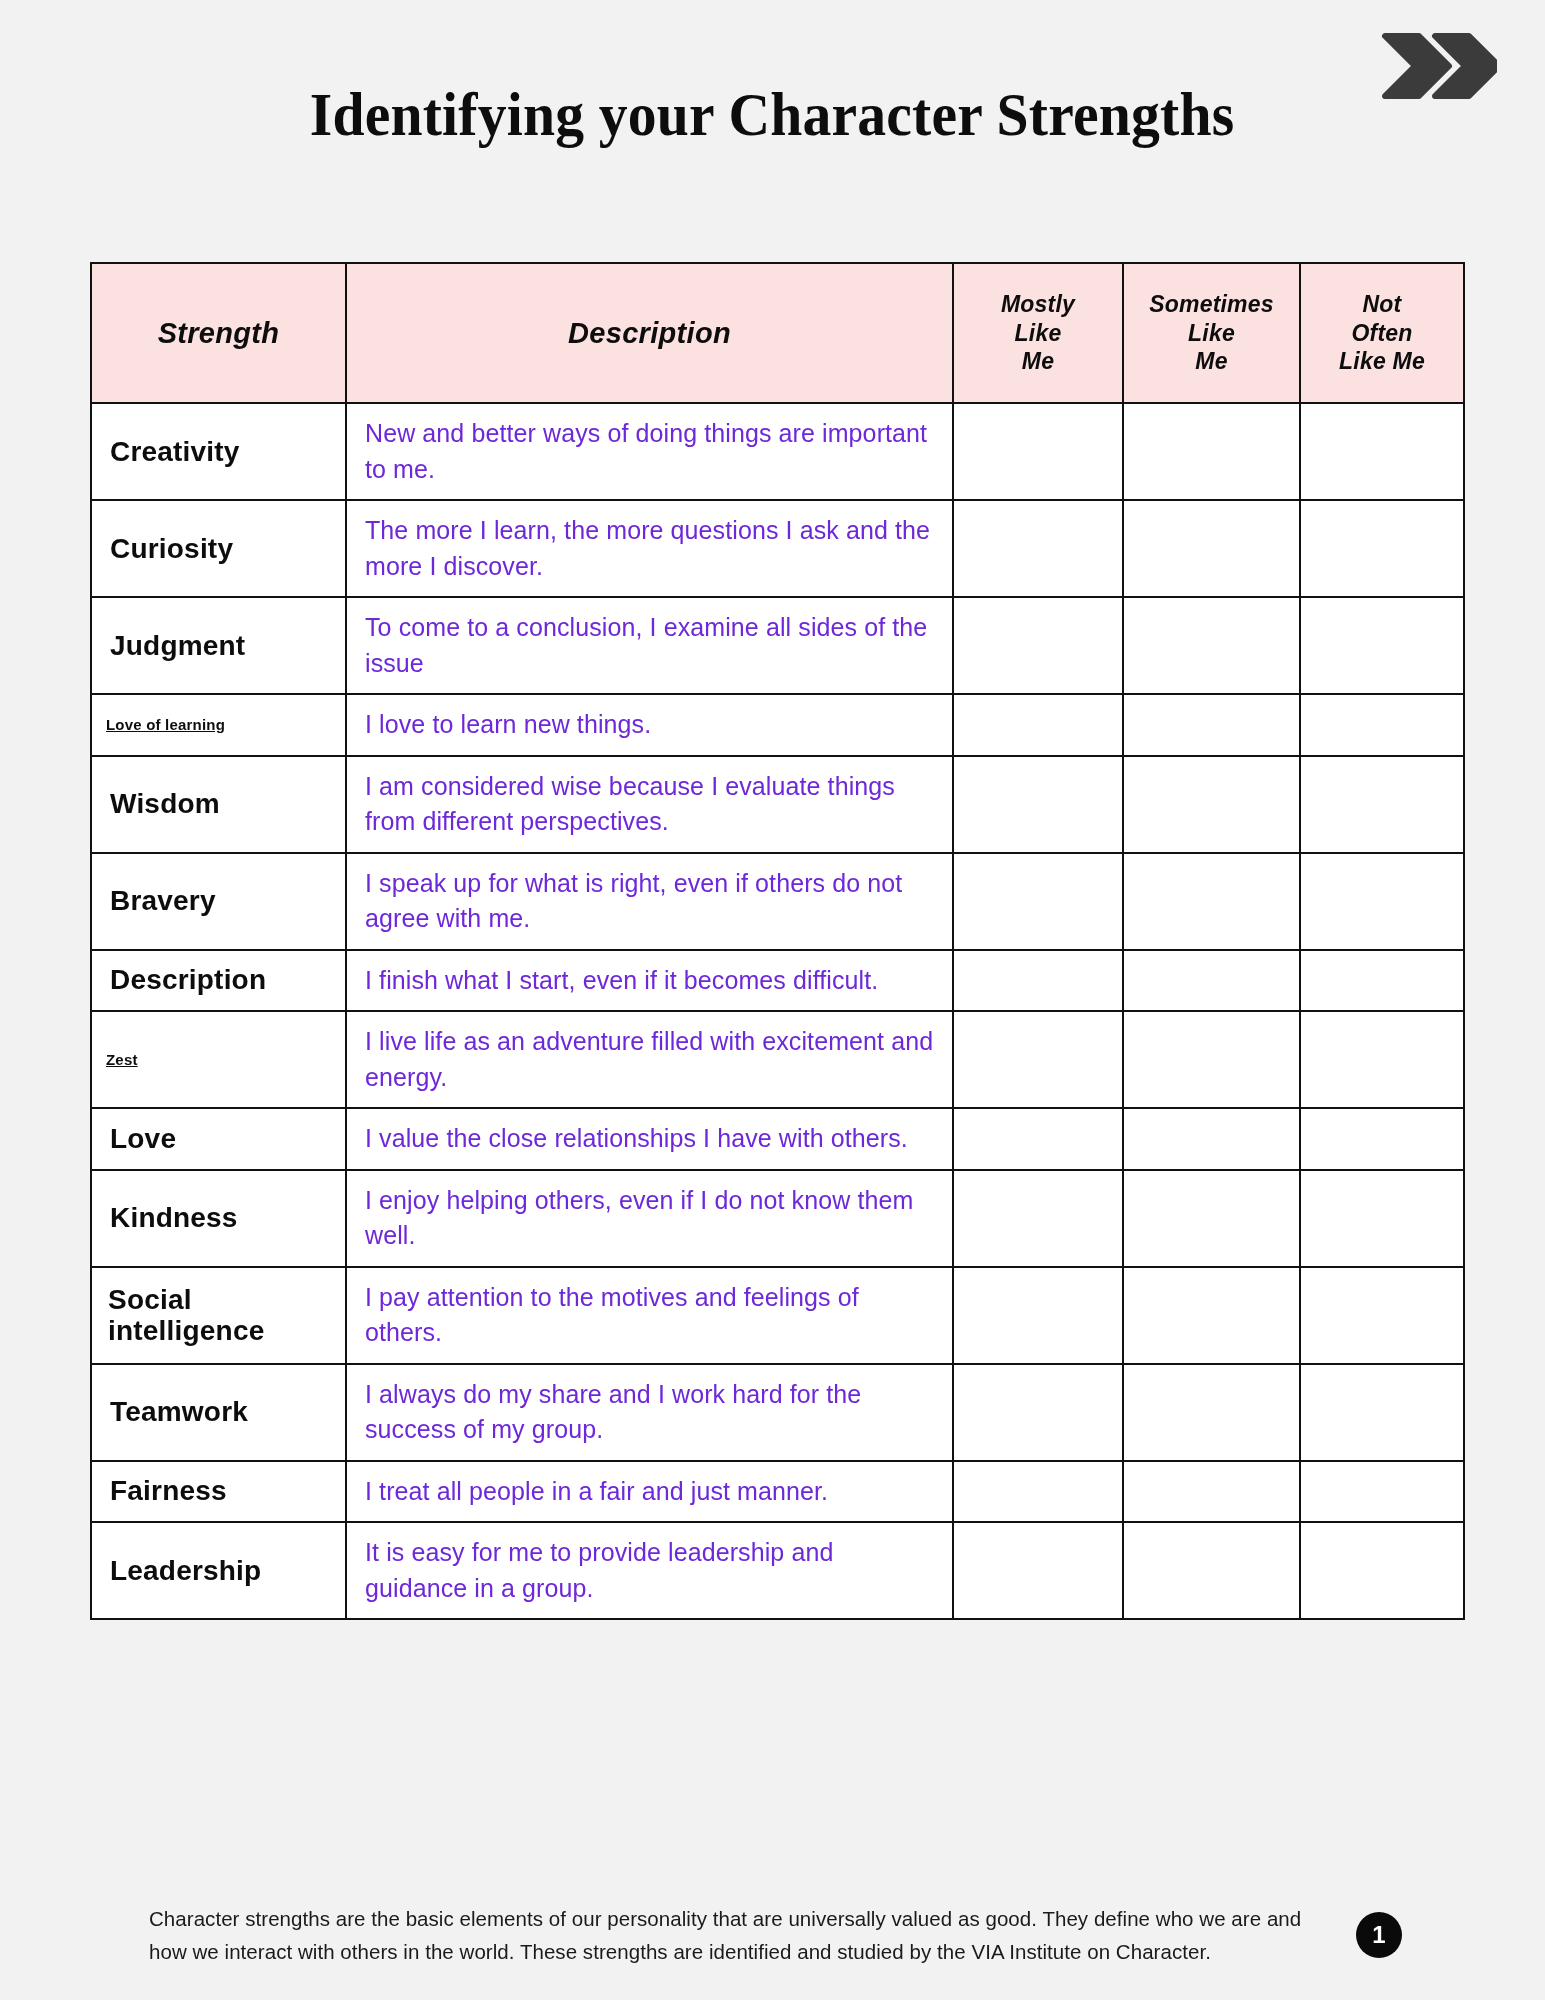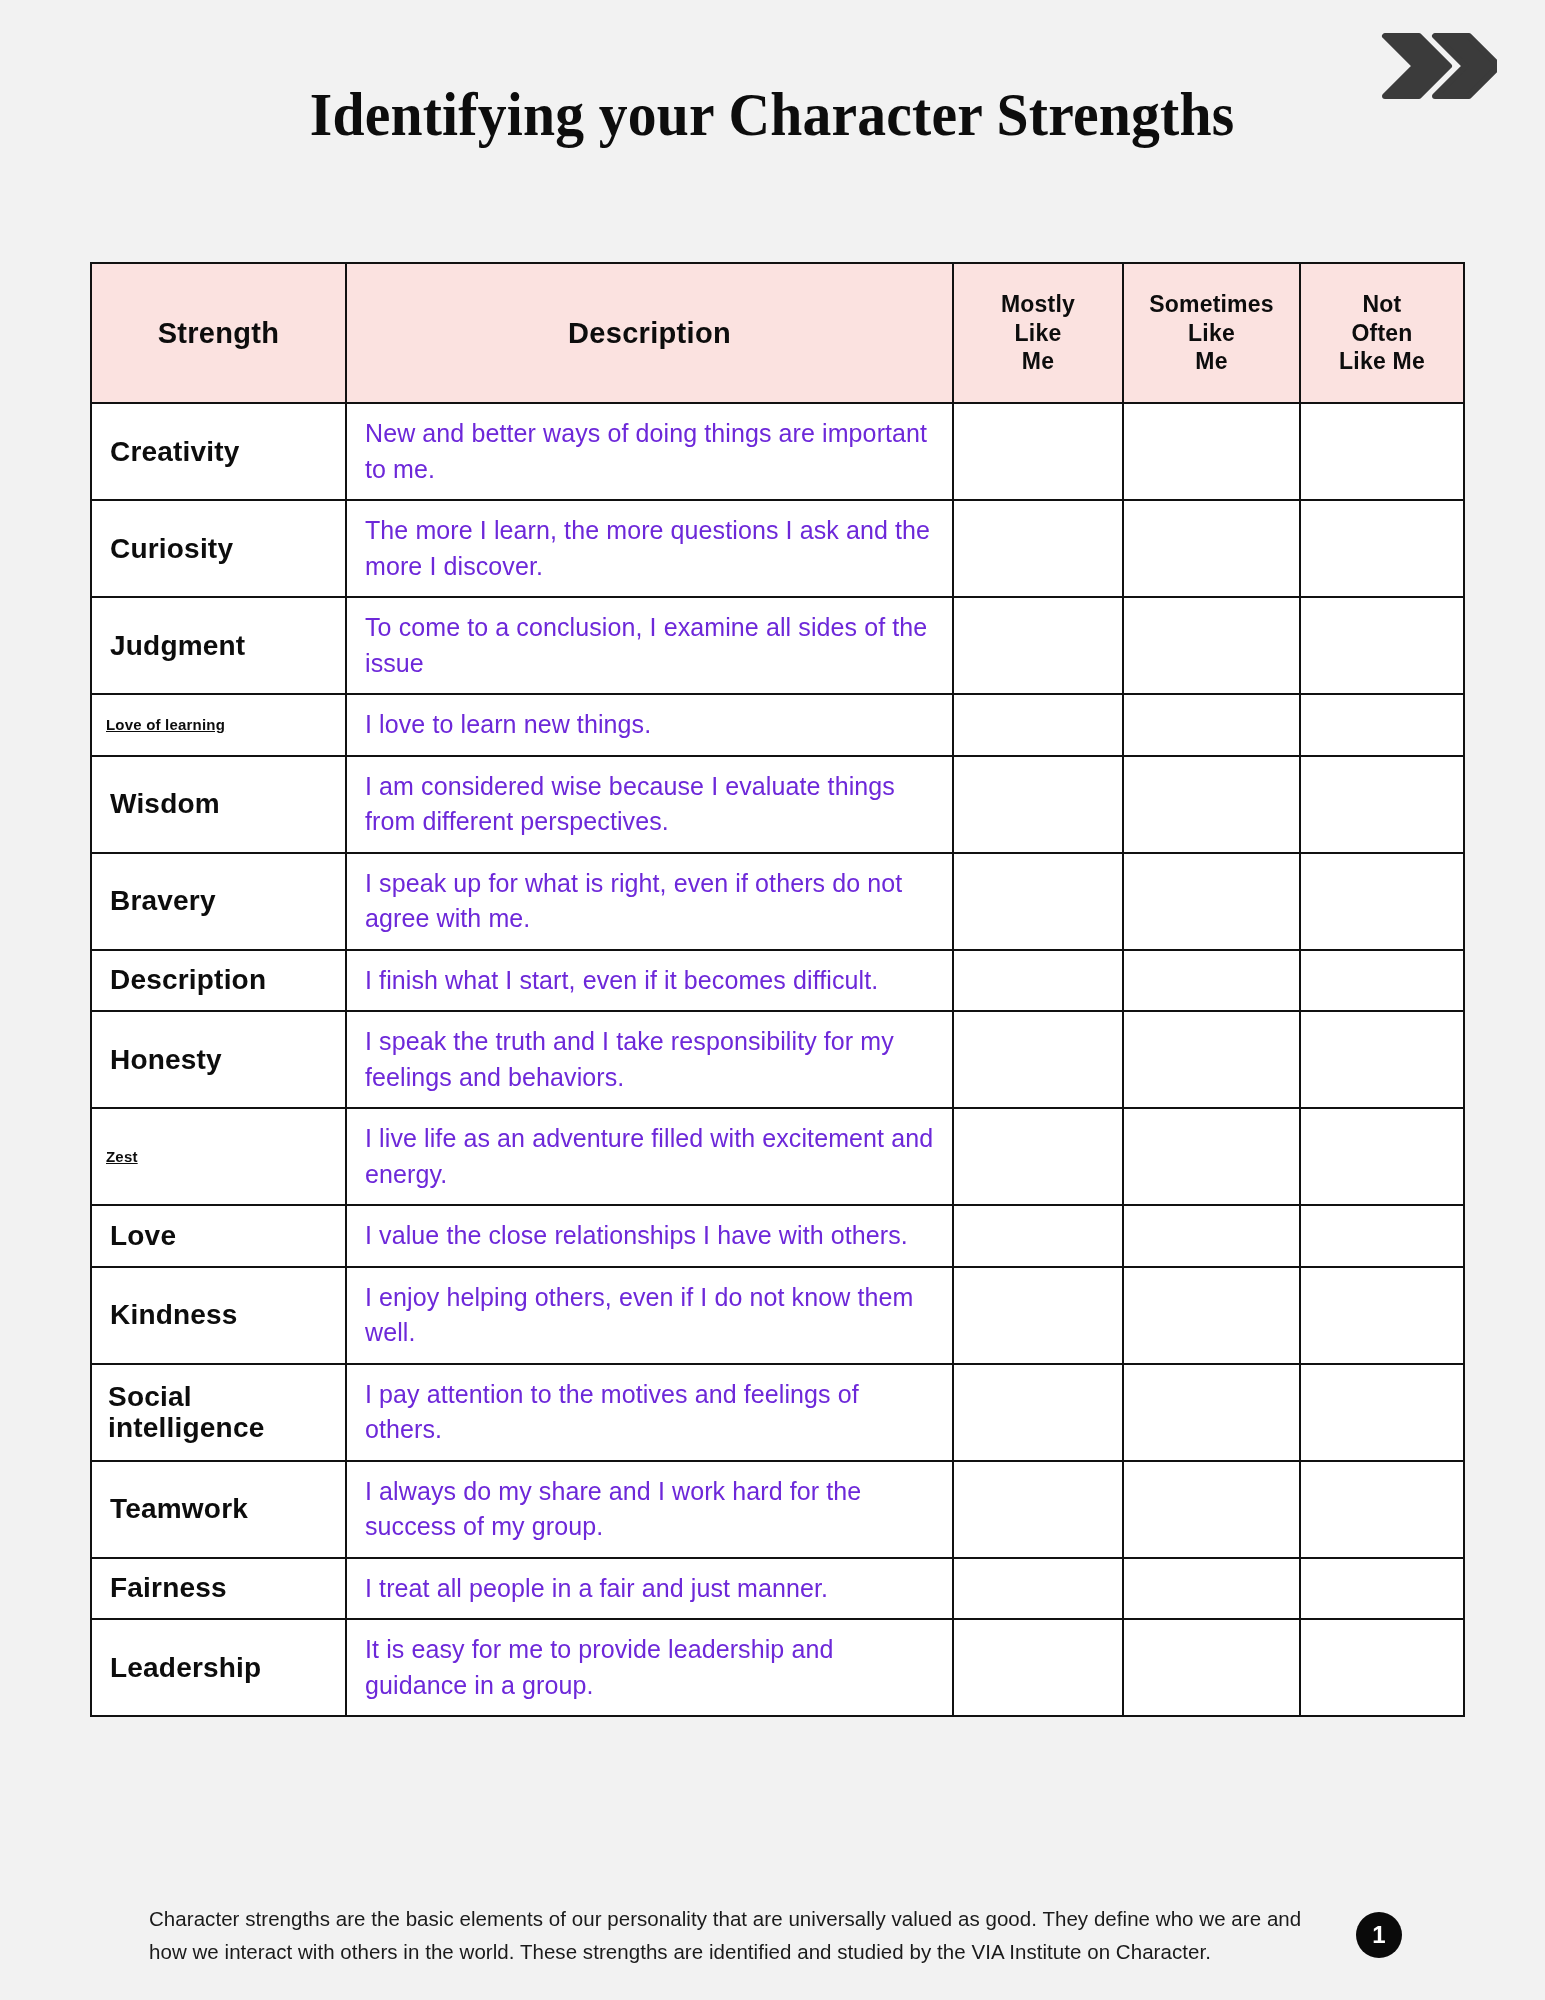--- a/index.html
+++ b/index.html
@@ -75,20 +75,21 @@
   col.c-rate     { width: 170px; }
   col.c-rate2    { width: 177px; }
   col.c-rate3    { width: 164px; }
 
   thead th {
     background: #fbe2e0;
     font-weight: 700;
     color: #0d0d0d;
     padding: 10px 20px;
     height: 140px;
+    font-style: italic;
   }
   th.h-strength { font-size: 29px; letter-spacing: 0.3px; }
   th.h-desc     { font-size: 29px; letter-spacing: 0.3px; }
   th.h-rate     { font-size: 23px; line-height: 1.25; letter-spacing: 0.2px; }
   th.h-rate .rl { display: block; }
 
   tbody td.strength {
     font-weight: 700;
     font-size: 28px;
     color: #0d0d0d;
@@ -237,27 +238,20 @@
           <td class="mark"></td>
         </tr>
         <tr>
           <td class="strength">Description</td>
           <td class="desc">I finish what I start, even if it becomes difficult.</td>
           <td class="mark"></td>
           <td class="mark"></td>
           <td class="mark"></td>
         </tr>
         <tr>
-          <td class="strength">Honesty</td>
-          <td class="desc">I speak the truth and I take responsibility for my feelings and behaviors.</td>
-          <td class="mark"></td>
-          <td class="mark"></td>
-          <td class="mark"></td>
-        </tr>
-        <tr>
           <td class="strength small">Zest</td>
           <td class="desc">I live life as an adventure filled with excitement and energy.</td>
           <td class="mark"></td>
           <td class="mark"></td>
           <td class="mark"></td>
         </tr>
         <tr>
           <td class="strength">Love</td>
           <td class="desc">I value the close relationships I have with others.</td>
           <td class="mark"></td>

